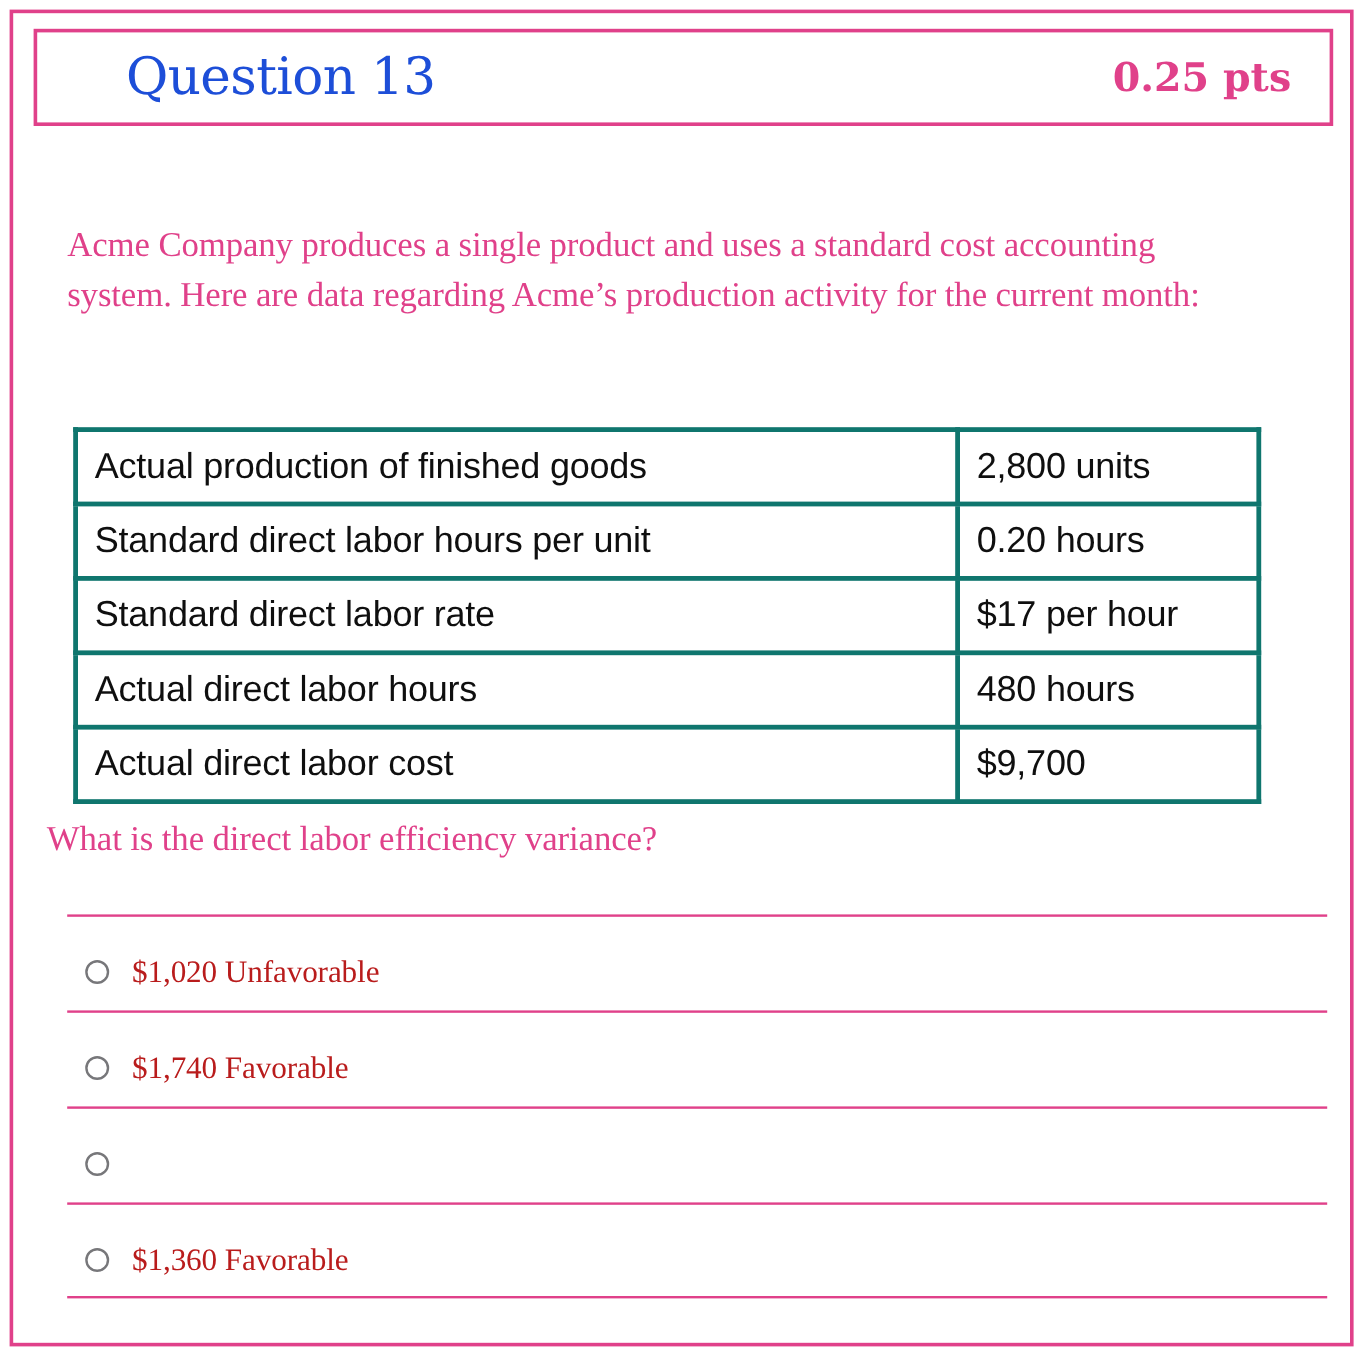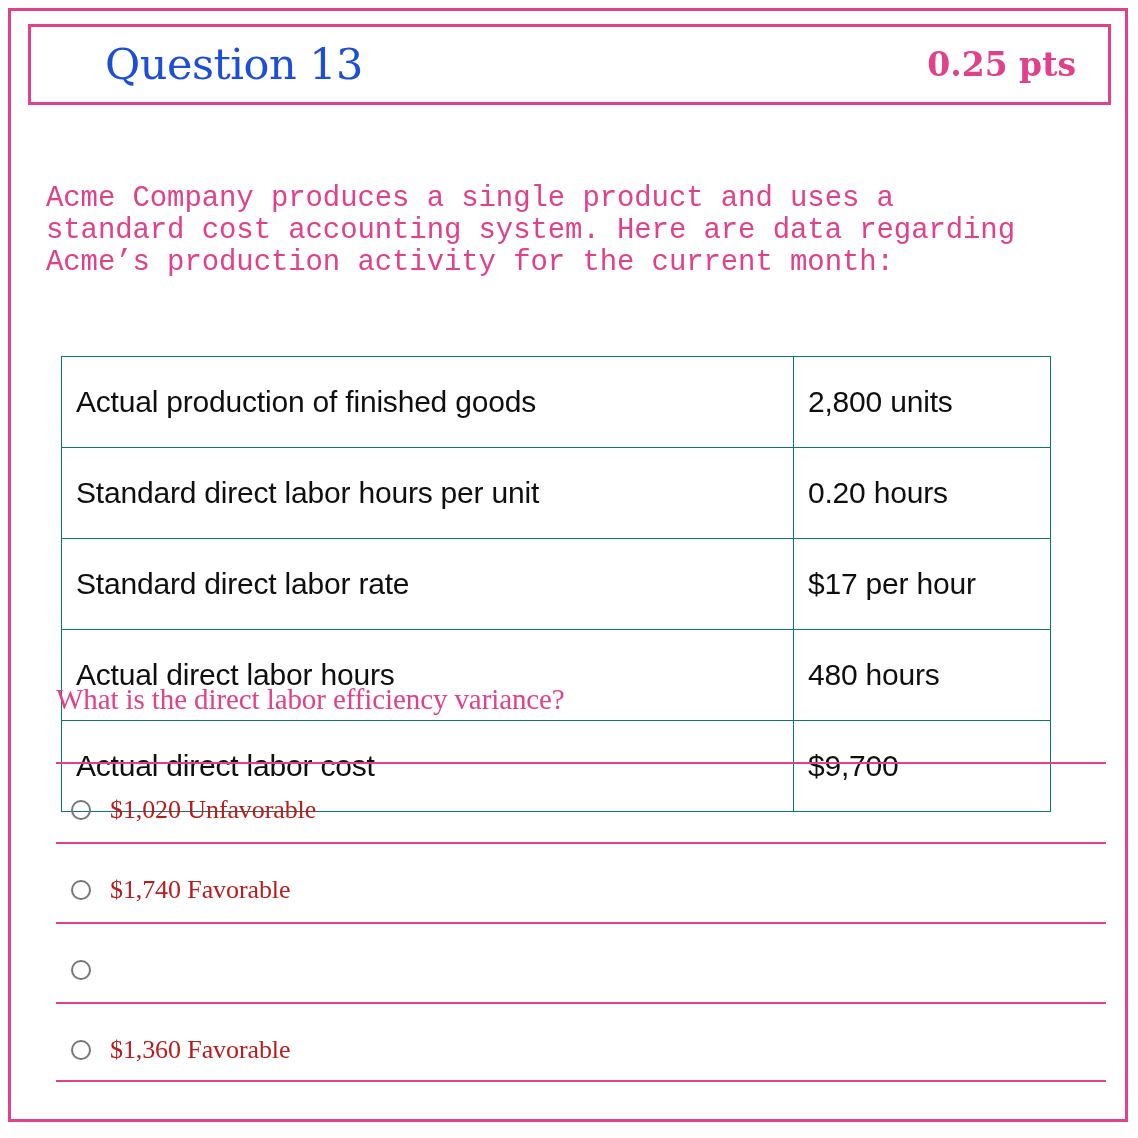--- a/index.html
+++ b/index.html
@@ -64,62 +64,62 @@
   
   #question-body {
     position: absolute;
     left: 0;
     top: 100px;
     width: 100%;
   }
 
   #question-stem {
     position: absolute;
-    left: 35px;
+    left: 45px;
     top: 72px;
     width: 1000px;
-    font-family: Liberation Mono, monospace;
+    font-family: Liberation Serif, serif;
     font-size: 29px;
-    line-height: 32px;
+    line-height: 42px;
     color: #e0418a;
     letter-spacing: -0.1px;
   }
 
   
   #data-table {
     position: absolute;
     left: 50px;
     top: 245px;
     width: 990px;
     border-collapse: collapse;
     table-layout: fixed;
     font-family: "Liberation Sans", sans-serif;
     background: #ffffff;
   }
   #data-table td {
-    border: 1px solid #0f766e;
+    border: 4px solid #0f766e;
     height: 58px;
-    padding: 16px 14px;
+    padding: 0 14px;
     font-size: 30px;
     color: #0f0f0f;
     vertical-align: middle;
     letter-spacing: -0.2px;
   }
   #data-table td.label-cell {
     width: 703px;
     text-align: left;
   }
   #data-table td.value-cell {
     text-align: left;
   }
 
   
   #answer-prompt {
     position: absolute;
-    left: 45px;
+    left: 28px;
     top: 572px;
     font-family: "Liberation Serif", serif;
     font-size: 29px;
     color: #e0418a;
     white-space: nowrap;
     letter-spacing: -0.1px;
   }
 
   
   #answer-list {

